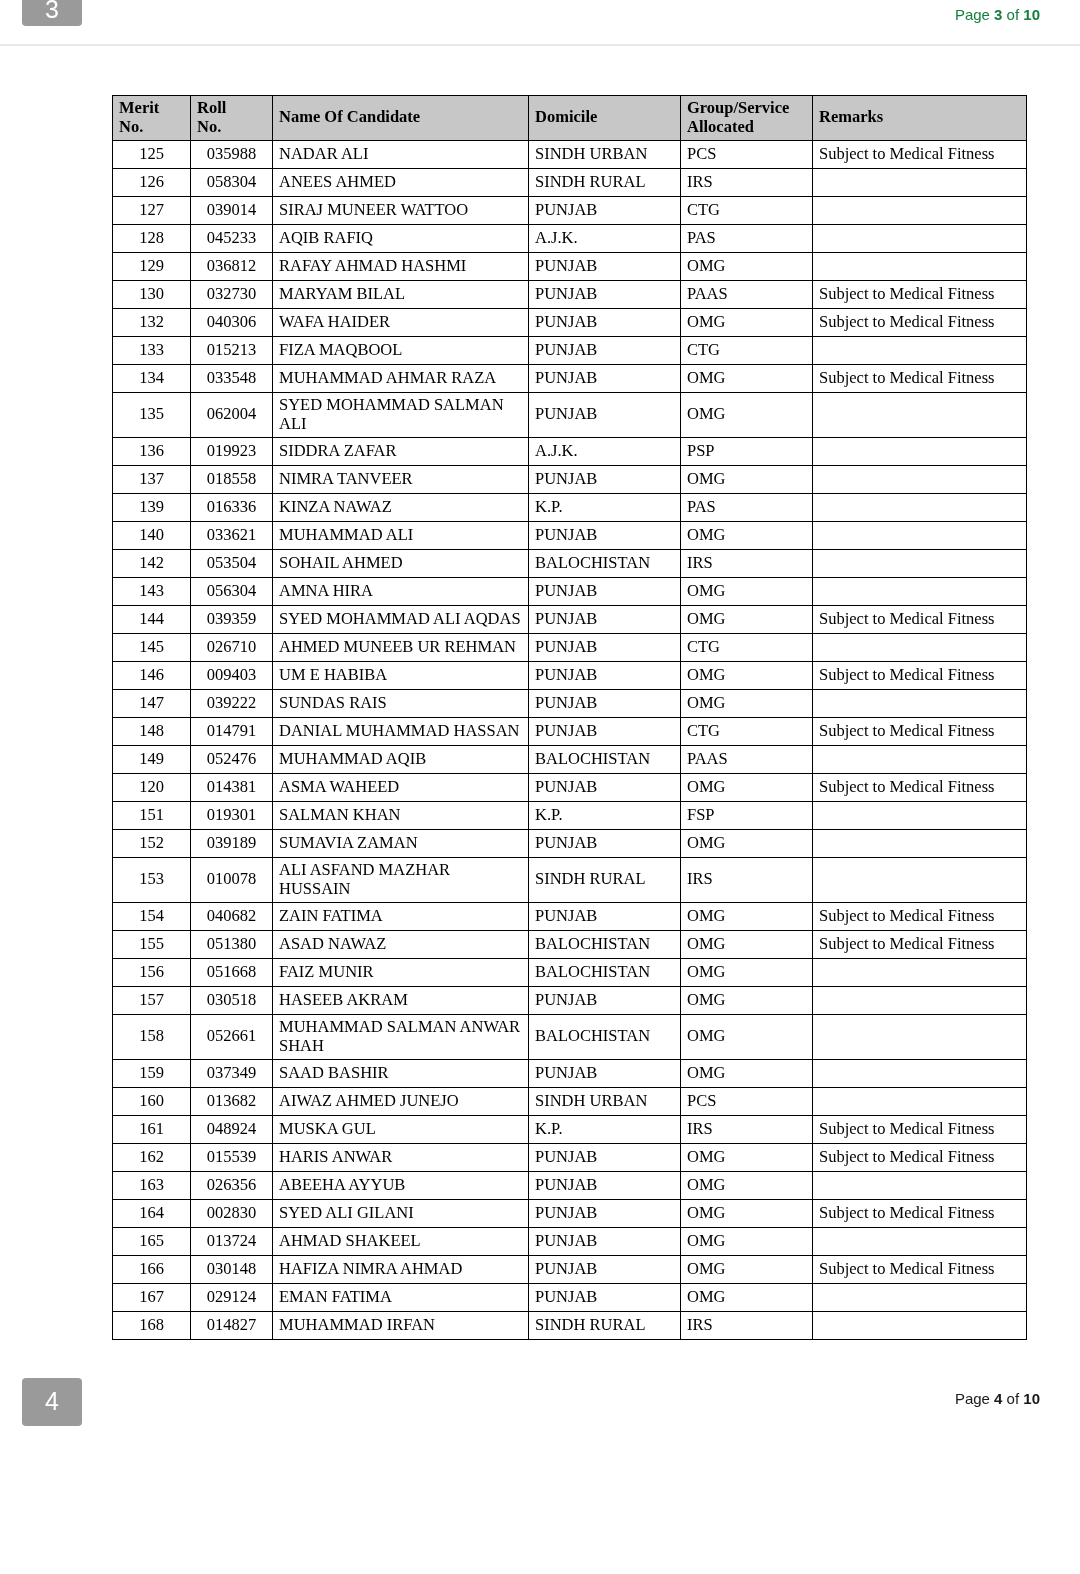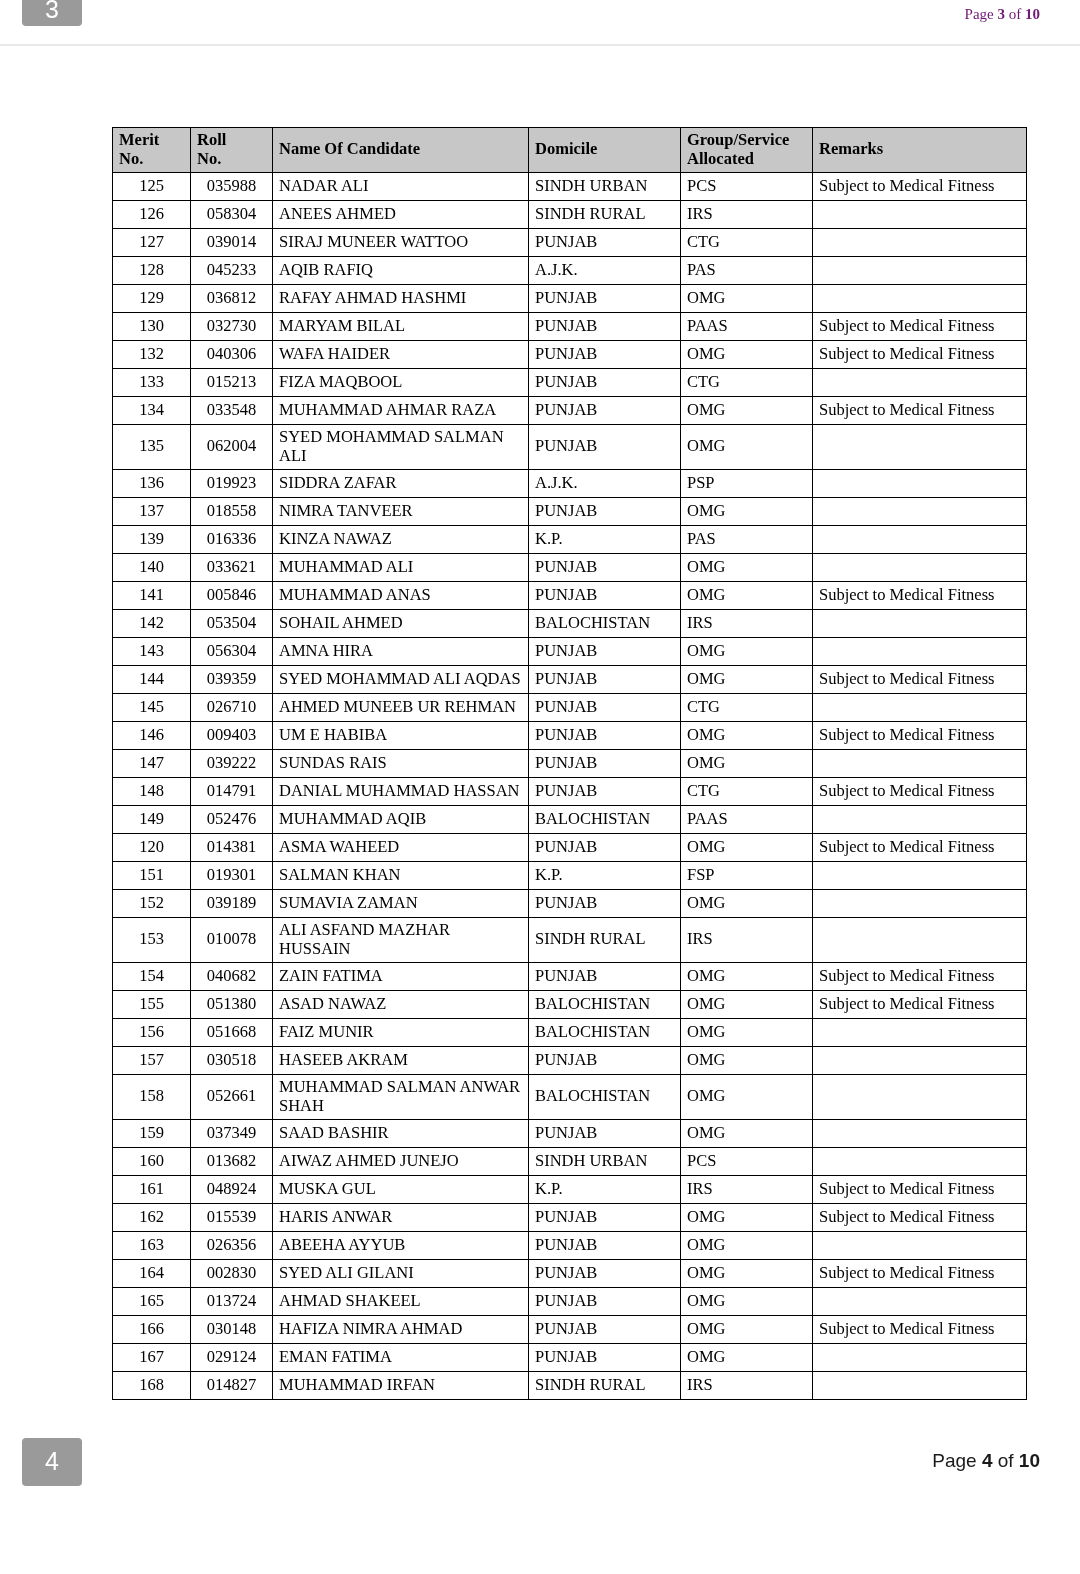--- a/index.html
+++ b/index.html
@@ -40,23 +40,23 @@
     display: flex;
     align-items: flex-end;
     justify-content: center;
     padding-bottom: 2px;
     box-sizing: border-box;
   }
   .page-indicator {
     position: absolute;
     right: 40px;
     top: 6px;
-    font-family: Liberation Serif, serif;
+    font-family: Liberation Sans, sans-serif;
     font-size: 15px;
-    color: #701a75;
+    color: #15803d;
   }
   .page-indicator b { font-weight: bold; }
 
   .bottom-band {
     position: relative;
     height: 90px;
     margin-top: 20px;
   }
   .bottom-tab {
     position: absolute;
@@ -72,27 +72,27 @@
     display: flex;
     align-items: center;
     justify-content: center;
     box-sizing: border-box;
   }
   .bottom-indicator {
     position: absolute;
     right: 40px;
     top: 30px;
     font-family: "Liberation Sans", sans-serif;
-    font-size: 19px;
+    font-size: 15px;
     color: #1a1a1a;
   }
 
   
   .table-wrap {
-    margin: 81px 0 0 112px;
+    margin: 49px 0 0 112px;
     width: 914px;
   }
   table.result {
     border-collapse: collapse;
     width: 914px;
     table-layout: fixed;
   }
   table.result th, table.result td {
     border: 1px solid #000;
     font-size: 16.5px;
@@ -263,28 +263,20 @@
           </tr>
           <tr>
             <td class="merit">140</td>
             <td class="roll">033621</td>
             <td class="name">MUHAMMAD ALI</td>
             <td class="dom">PUNJAB</td>
             <td class="grp">OMG</td>
             <td class="rem"></td>
           </tr>
           <tr>
-            <td class="merit">141</td>
-            <td class="roll">005846</td>
-            <td class="name">MUHAMMAD ANAS</td>
-            <td class="dom">PUNJAB</td>
-            <td class="grp">OMG</td>
-            <td class="rem">Subject to Medical Fitness</td>
-          </tr>
-          <tr>
             <td class="merit">142</td>
             <td class="roll">053504</td>
             <td class="name">SOHAIL AHMED</td>
             <td class="dom">BALOCHISTAN</td>
             <td class="grp">IRS</td>
             <td class="rem"></td>
           </tr>
           <tr>
             <td class="merit">143</td>
             <td class="roll">056304</td>

